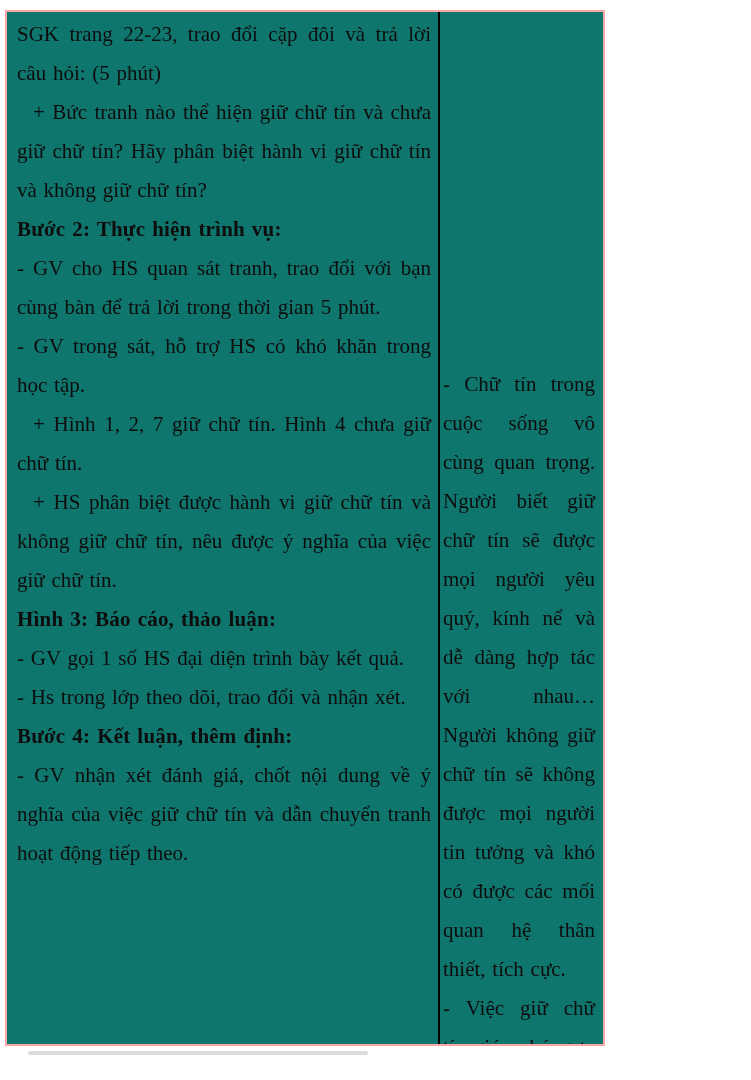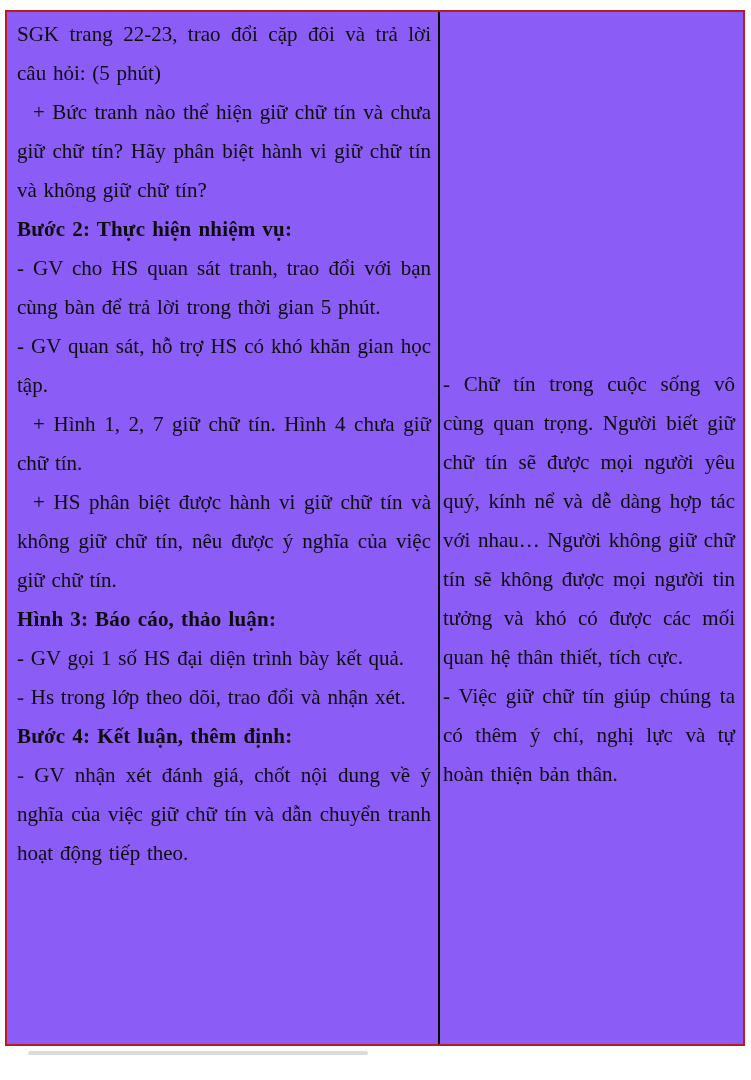--- a/index.html
+++ b/index.html
@@ -13,26 +13,26 @@
     height: 1080px;
     background: #ffffff;
     overflow: hidden;
     font-family: "Liberation Serif", "DejaVu Serif", serif;
     color: #0d0d0d;
   }
   .doc-table {
     position: absolute;
     left: 5px;
     top: 10px;
-    width: 740px;
+    width: 600px;
     height: 1036px;
-    border: 2px solid #b91c1c;
+    border: 2px solid #fca5a5;
     box-sizing: border-box;
     display: flex;
-    background: #8b5cf6;
+    background: #0f766e;
   }
   .cell {
     box-sizing: border-box;
     overflow: hidden;
   }
   .cell-left {
     width: 433px;
     border-right: 2px solid #000000;
     padding: 3px 7px 0 10px;
   }
@@ -69,23 +69,23 @@
 </style>
 </head>
 <body>
 
 <div class="page">
   <div class="doc-table">
 
     <div class="cell cell-left">
       <p class="para">SGK trang 22-23, trao đổi cặp đôi và trả lời câu hỏi: (5 phút)</p>
       <p class="para plus">+ Bức tranh nào thể hiện giữ chữ tín và chưa giữ chữ tín? Hãy phân biệt hành vi giữ chữ tín và không giữ chữ tín?</p>
-      <p class="para heading">Bước 2: Thực hiện nhiệm vụ:</p>
+      <p class="para heading">Bước 2: Thực hiện trình vụ:</p>
       <p class="para">- GV cho HS quan sát tranh, trao đổi với bạn cùng bàn để trả lời trong thời gian 5 phút.</p>
-      <p class="para">- GV quan sát, hỗ trợ HS có khó khăn gian học tập.</p>
+      <p class="para">- GV trong sát, hỗ trợ HS có khó khăn trong học tập.</p>
       <p class="para plus">+ Hình 1, 2, 7 giữ chữ tín. Hình 4 chưa giữ chữ tín.</p>
       <p class="para plus">+ HS phân biệt được hành vi giữ chữ tín và không giữ chữ tín, nêu được ý nghĩa của việc giữ chữ tín.</p>
       <p class="para heading">Hình 3: Báo cáo, thảo luận:</p>
       <p class="para">- GV gọi 1 số HS đại diện trình bày kết quả.</p>
       <p class="para">- Hs trong lớp theo dõi, trao đổi và nhận xét.</p>
       <p class="para heading">Bước 4: Kết luận, thêm định:</p>
       <p class="para">- GV nhận xét đánh giá, chốt nội dung về ý nghĩa của việc giữ chữ tín và dẫn chuyển tranh hoạt động tiếp theo.</p>
     </div>
 
     <div class="cell cell-right">

